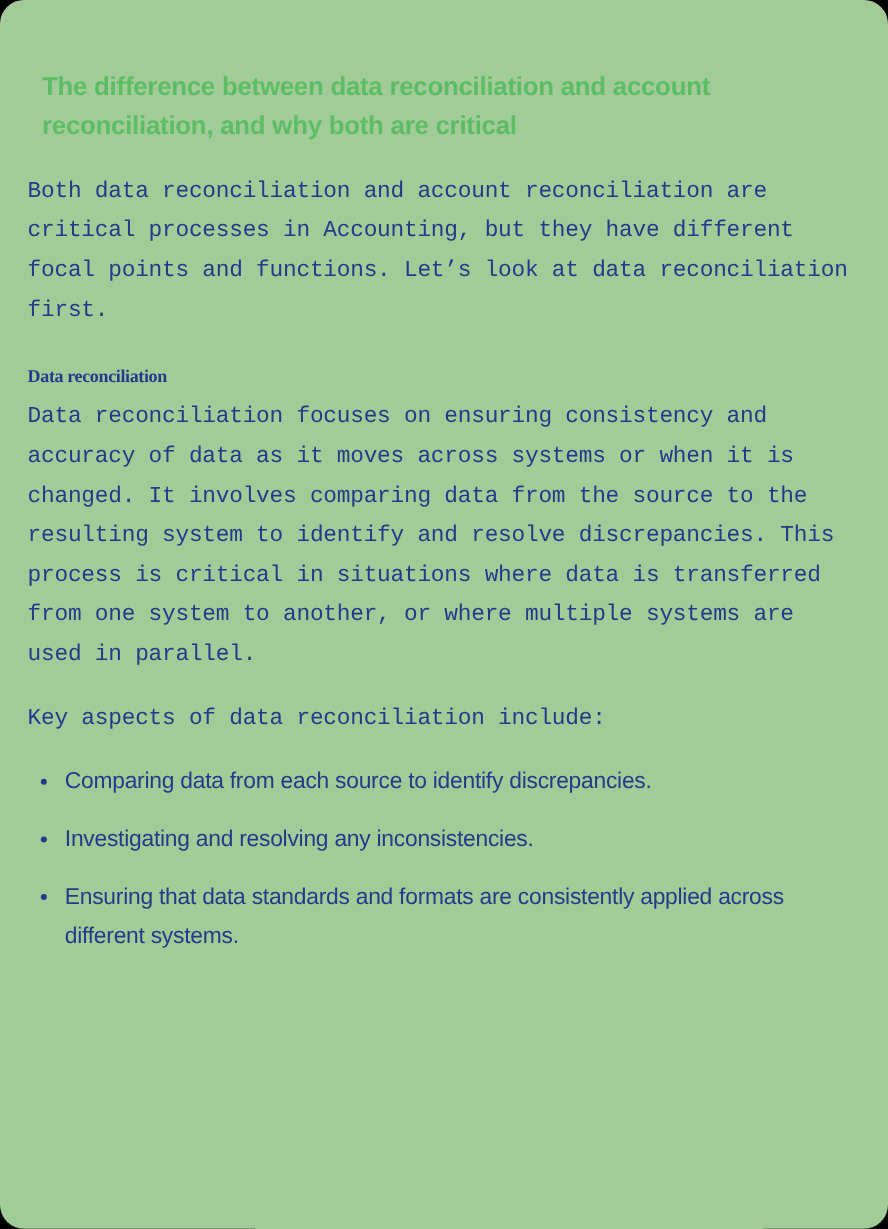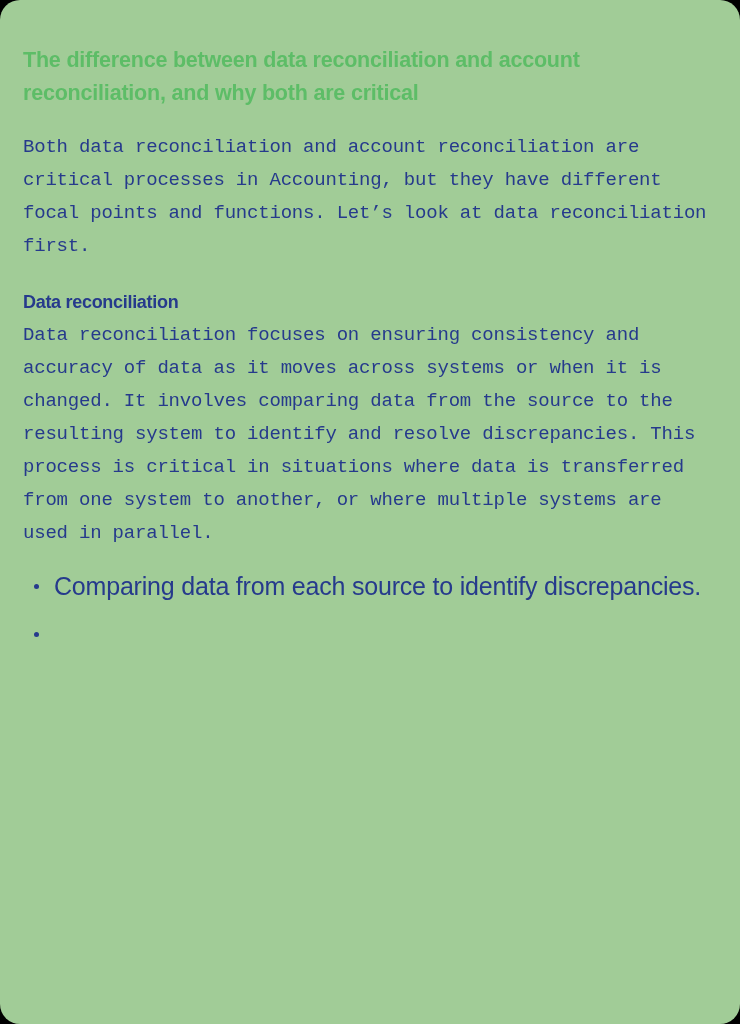--- a/index.html
+++ b/index.html
@@ -17,52 +17,53 @@
       width: 740px;
       height: 1024px;
       background: #a1cc97;
       border-radius: 20px;
       box-sizing: border-box;
       padding: 44px 24px 0 23px;
       font-family: "Liberation Sans", "DejaVu Sans", sans-serif;
       color: #263a8c;
     }
     .title {
-      margin: 0;
+      margin: 12px;
       font-size: 21.5px;
       font-weight: 700;
       line-height: 33px;
       color: #5dbd67;
       letter-spacing: -0.2px;
     }
     .para {
       margin: 0;
       font-size: 19px;
       line-height: 33px;
       letter-spacing: -0.2px;
       font-family: Liberation Mono, monospace;
     }
     .intro { margin-top: 21px; }
     .subhead {
       margin: 23px 0 0 0;
-      font-size: 18px;
+      font-size: 15px;
       font-weight: 700;
       line-height: 33px;
       letter-spacing: -0.3px;
+      font-family: Liberation Serif, serif;
     }
     .lead { margin-top: 20px; }
     ul.bullets {
       list-style: none;
       margin: 20px 0 0 0;
       padding: 0;
     }
     ul.bullets li {
       position: relative;
       padding-left: 31px;
-      font-size: 25px;
+      font-size: 19px;
       line-height: 33px;
       letter-spacing: -0.2px;
       margin-bottom: 15px;
     }
     ul.bullets li .dot {
       position: absolute;
       left: 11px;
       top: 14px;
       width: 5px;
       height: 5px;
@@ -75,24 +76,30 @@
 <body>
 
 <div class="card">
   <h2 class="title">The difference between data reconciliation and account reconciliation, and why both are critical</h2>
 
   <p class="para intro">Both data reconciliation and account reconciliation are critical processes in Accounting, but they have different focal points and functions. Let’s look at data reconciliation first.</p>
 
   <h3 class="subhead">Data reconciliation</h3>
   <p class="para">Data reconciliation focuses on ensuring consistency and accuracy of data as it moves across systems or when it is changed. It involves comparing data from the source to the resulting system to identify and resolve discrepancies. This process is critical in situations where data is transferred from one system to another, or where multiple systems are used in parallel.</p>
 
+  <p class="para lead">Key aspects of data reconciliation include:</p>
 
   <ul class="bullets">
     <li>
       <span class="dot"></span>
       <span>Comparing data from each source to identify discrepancies.</span>
     </li>
     <li>
       <span class="dot"></span>
+      <span>Investigating and resolving any inconsistencies.</span>
+    </li>
+    <li>
+      <span class="dot"></span>
+      <span>Ensuring that data standards and formats are consistently applied across different systems.</span>
     </li>
   </ul>
 
 </div>
 
 </body></html>

